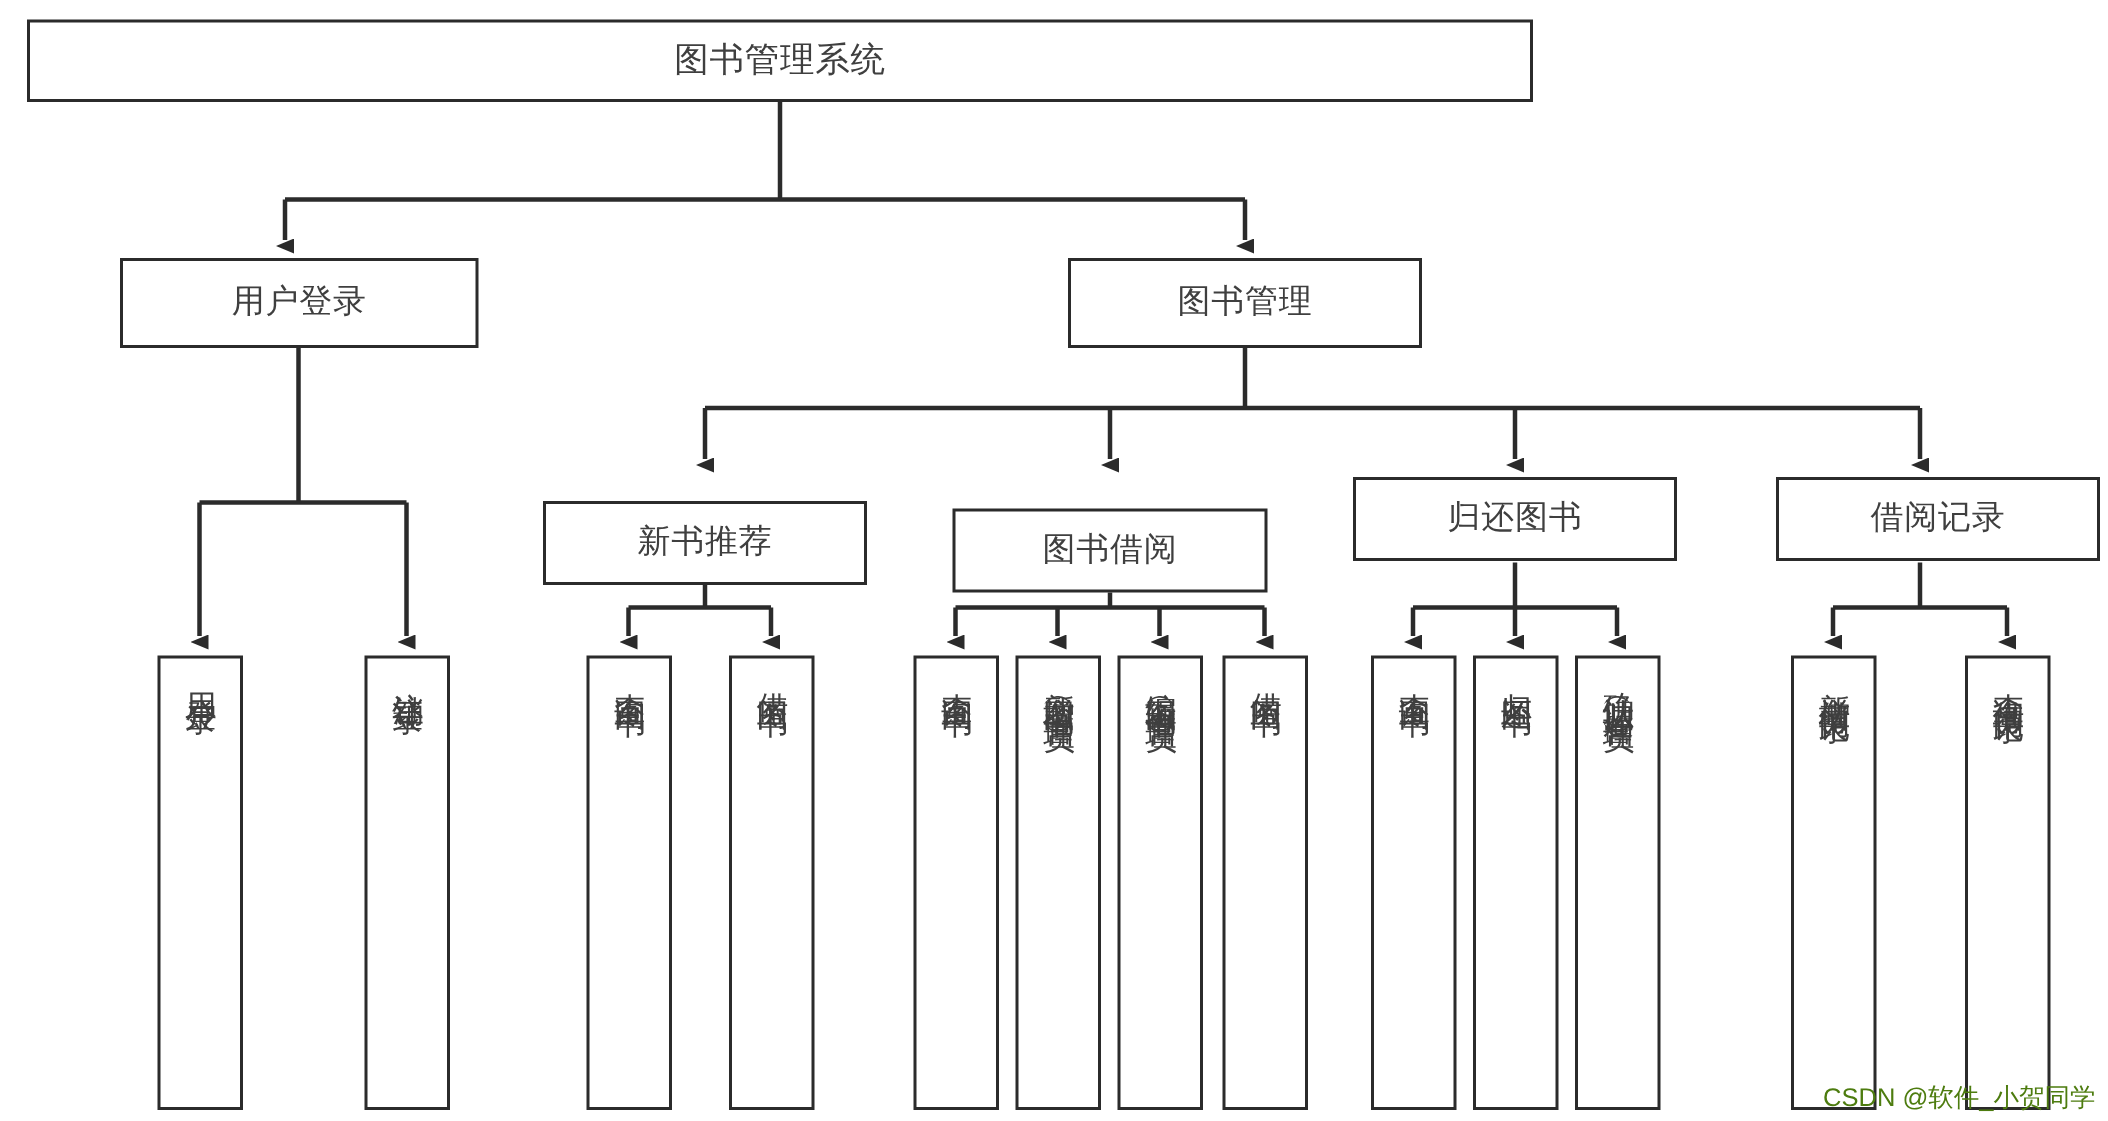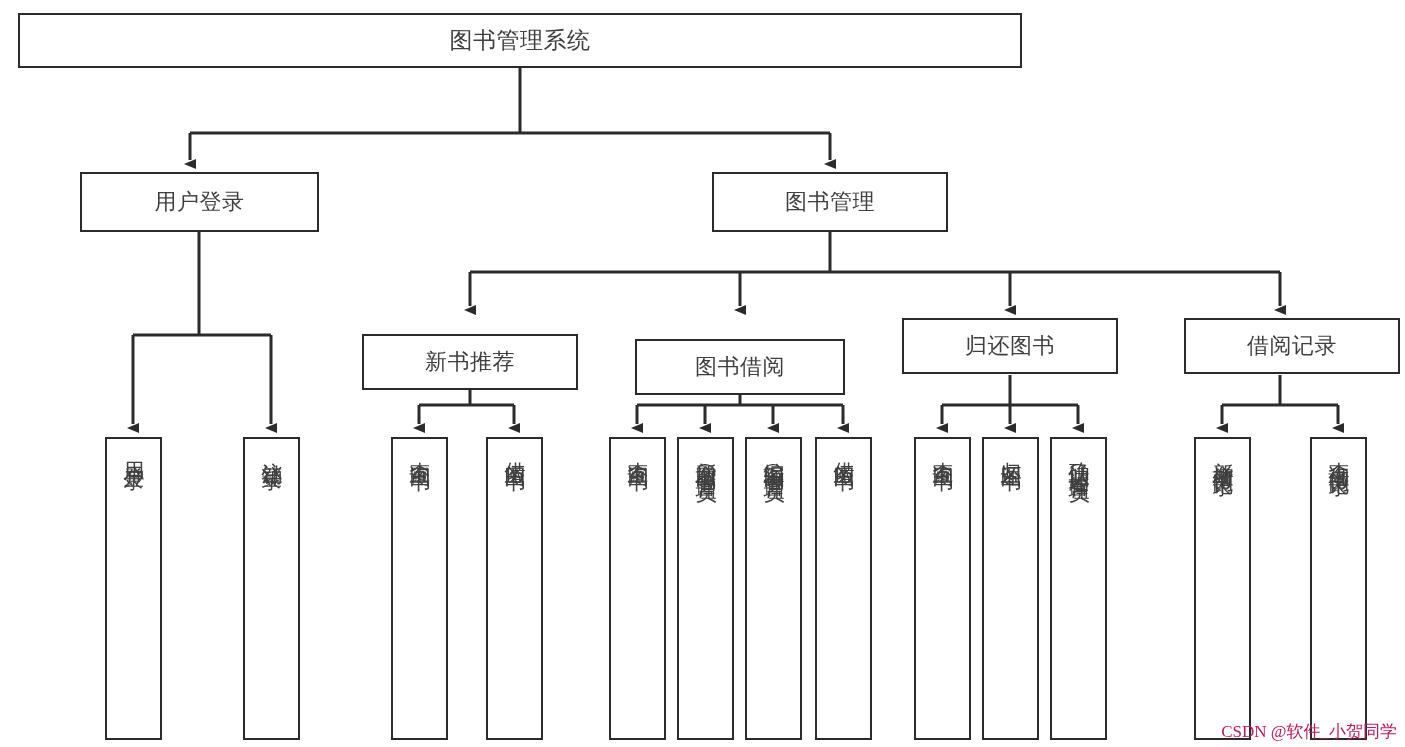--- a/index.html
+++ b/index.html
@@ -62,24 +62,24 @@
     font-size: 21px;
     line-height: 1.0;
     letter-spacing: 3px;
     white-space: nowrap;
   }
   .watermark {
     position: absolute;
     right: 8px;
     bottom: 4px;
     font-size: 17px;
-    color: #be185d;
+    color: #4d7c0f;
     white-space: nowrap;
     z-index: 3;
-    font-family: Liberation Serif, serif;
+    font-family: Liberation Sans, sans-serif;
     text-align: center;
   }
 </style>
 </head>
 <body>
 
 <div id="canvas">
 
   <svg id="edges" viewBox="0 0 1405 747" xmlns="http://www.w3.org/2000/svg">
     <defs>

